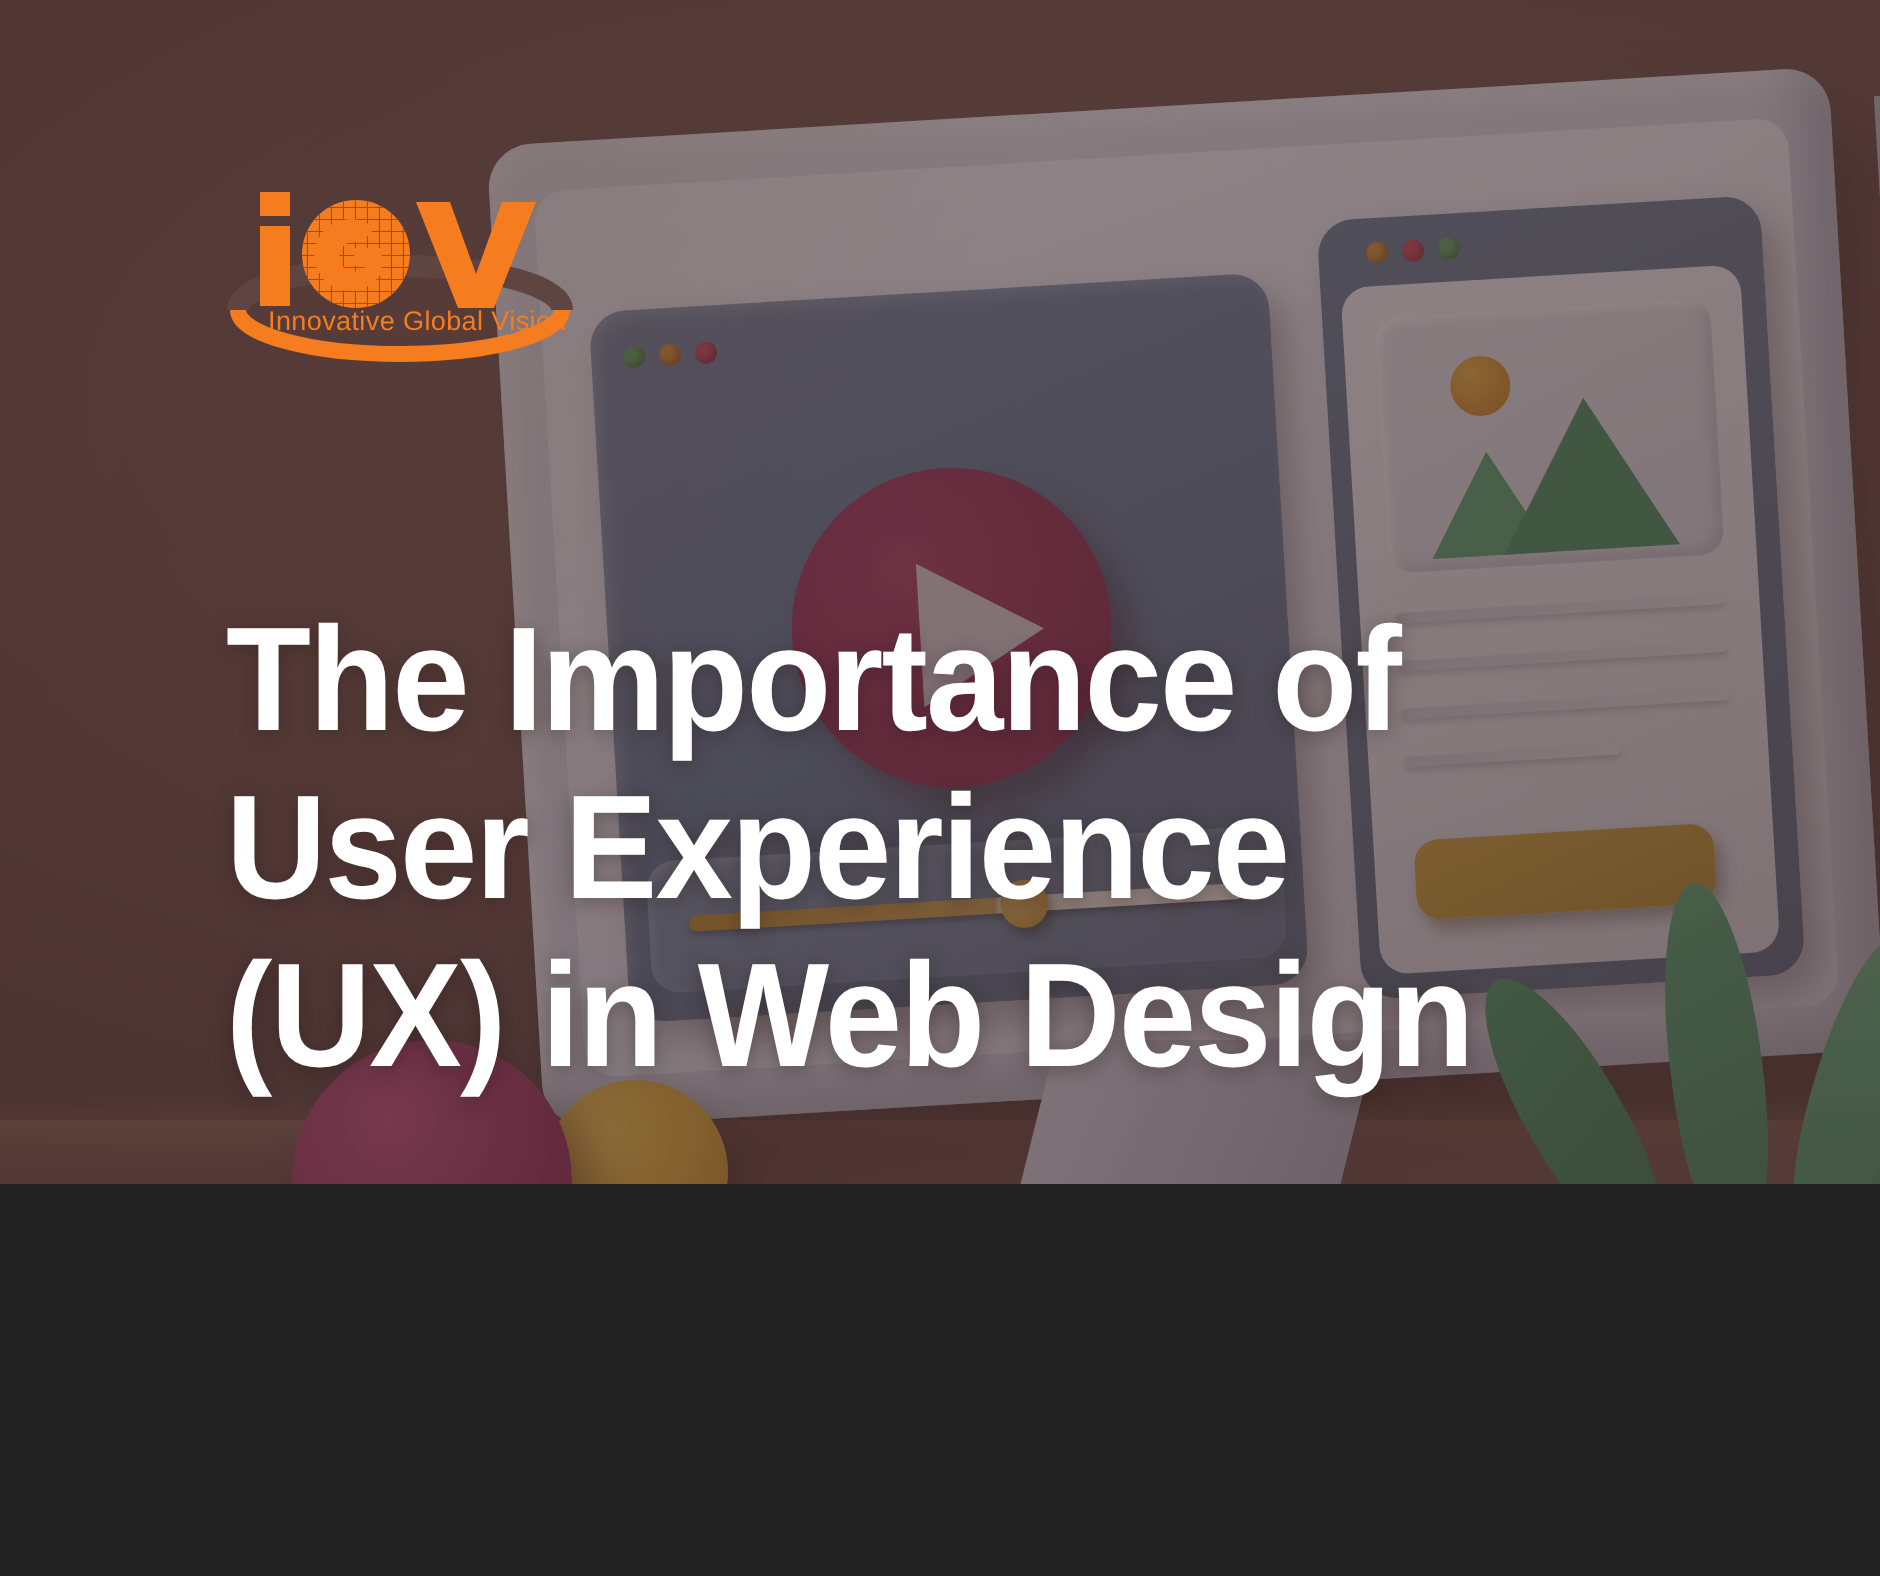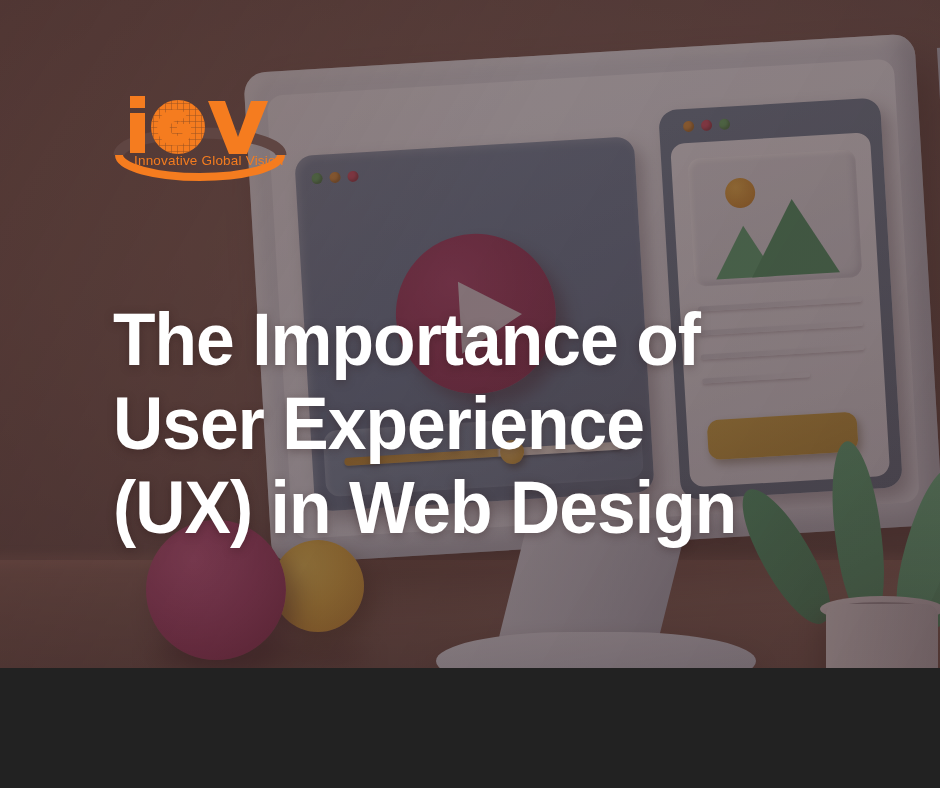--- a/index.html
+++ b/index.html
@@ -3,21 +3,21 @@
 <meta charset="utf-8">
 <style>
   html, body {
     margin: 0;
     padding: 0;
     background: #222;
   }
   #banner {
     position: relative;
     width: 940px;
-    height: 668px;
+    height: 592px;
     overflow: hidden;
     font-family: "Liberation Sans", sans-serif;
     background: #5f4542;
   }
 
   
   .scene {
     position: absolute;
     inset: 0;
     overflow: hidden;

